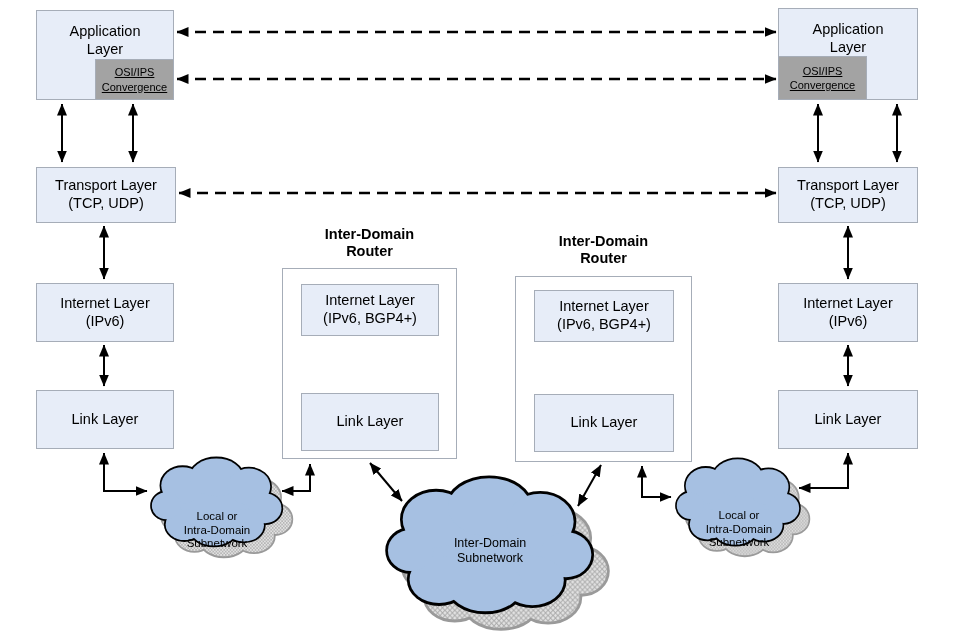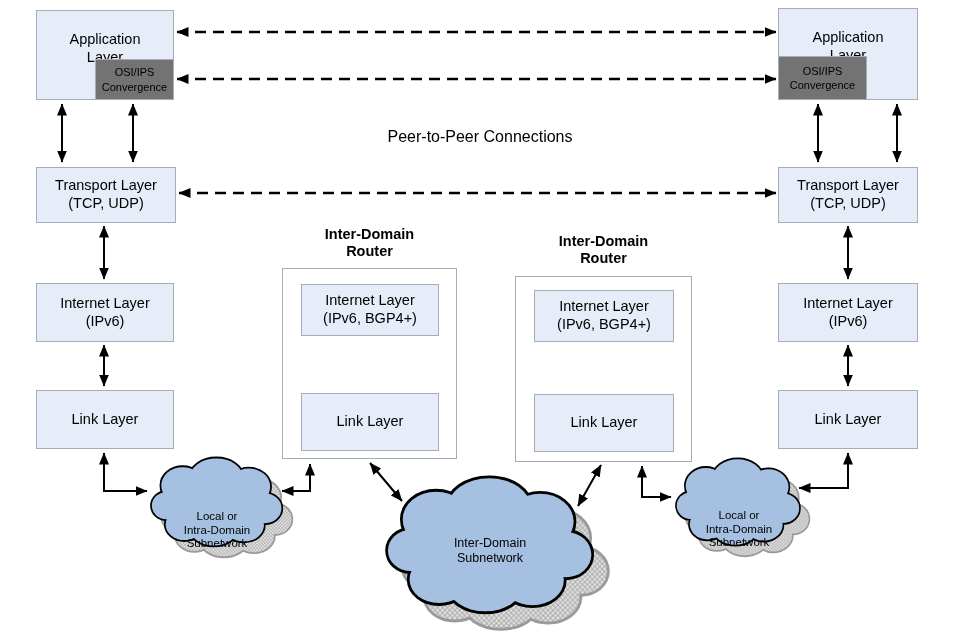--- a/index.html
+++ b/index.html
@@ -8,25 +8,25 @@
     font-family:"Liberation Sans",sans-serif;color:#000;
   }
   .pre{white-space:pre-line;}
   
   .lbox{
     position:absolute;background:#e7edf8;border:1px solid #a6adb8;
     display:flex;align-items:center;justify-content:center;text-align:center;
     font-size:14.5px;line-height:1.22;box-sizing:border-box;
   }
   .appbox{align-items:flex-start;}
-  .applabel{width:100%;padding-top:20px;text-align:center;}
+  .applabel{width:100%;padding-top:12px;text-align:center;}
   .osibox{
-    position:absolute;background:#737373;border:1px solid #a6adb8;
+    position:absolute;background:#a3a3a3;border:1px solid #a6adb8;
     display:flex;align-items:center;justify-content:center;text-align:center;
-    font-size:11px;line-height:1.3;box-sizing:border-box;
+    font-size:11px;line-height:1.3;box-sizing:border-box;text-decoration:underline;
   }
   .osibox.br{right:-1px;bottom:-1px;}
   .osibox.bl{left:-1px;bottom:-1px;}
   
   .routerbox{
     position:absolute;background:#fff;border:1px solid #a6adb8;box-sizing:border-box;
   }
   .router-title{
     position:absolute;text-align:center;font-weight:bold;font-size:14.5px;line-height:1.15;
   }
@@ -146,21 +146,20 @@
   </div>
 
   <div class="router-title pre" style="left:515px;top:233px;width:177px">Inter-Domain
 Router</div>
   <div class="routerbox" style="left:515px;top:276px;width:177px;height:186px">
     <div class="innerbox pre" style="left:18px;top:13px;width:140px;height:52px">Internet Layer
 (IPv6, BGP4+)</div>
     <div class="innerbox pre" style="left:18px;top:117px;width:140px;height:58px">Link Layer</div>
   </div>
 
-  <div class="p2p-title">Peer-to-Peer Connections</div>
 
   <svg class="connectors" width="957" height="639" viewBox="0 0 957 639">
     <defs>
       <marker id="ah" orient="auto-start-reverse" markerUnits="userSpaceOnUse" markerWidth="12" markerHeight="10" refX="11.5" refY="5">
         <path d="M0,0 L12,5 L0,10 Z" fill="#000"></path>
       </marker>
     </defs>
 
     <path class="dline" d="M177,32 L776,32" marker-start="url(#ah)" marker-end="url(#ah)"></path>
     <path class="dline" d="M177,79 L776,79" marker-start="url(#ah)" marker-end="url(#ah)"></path>

